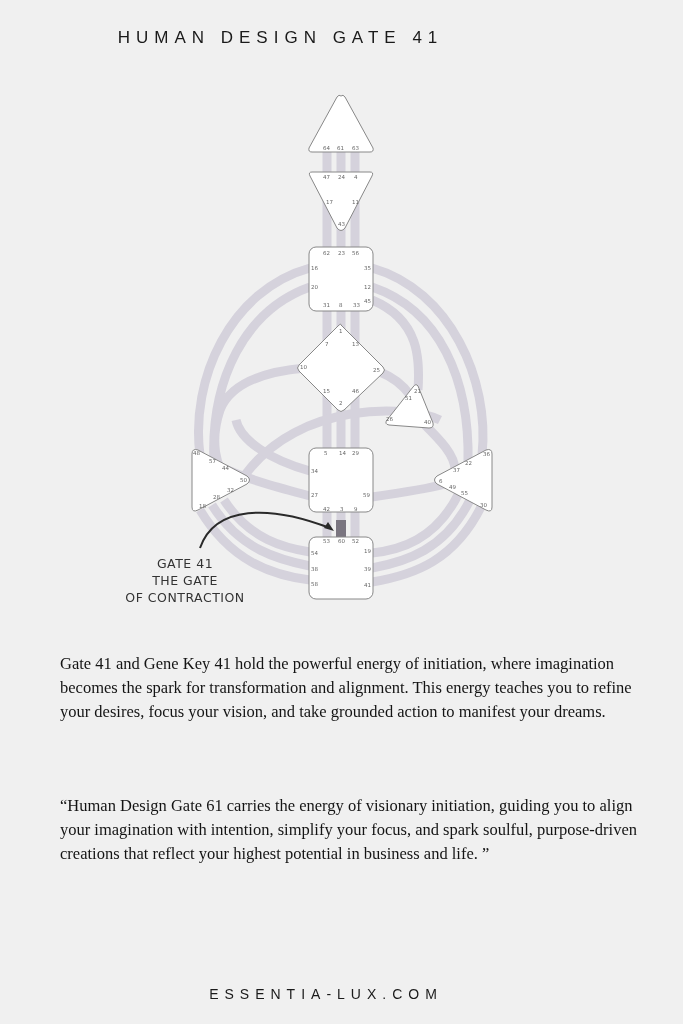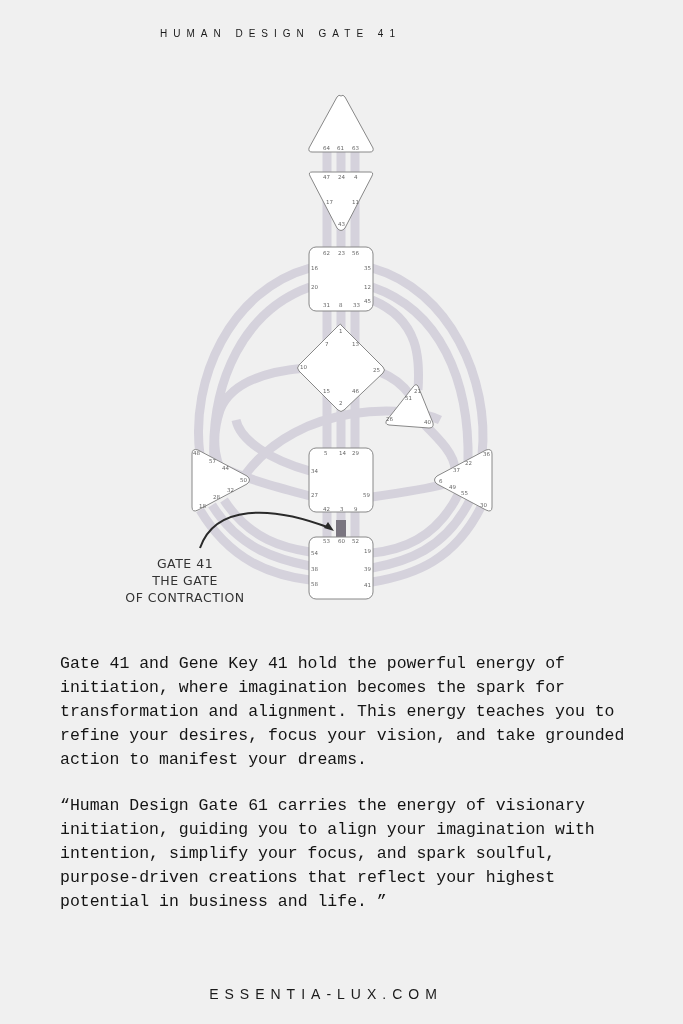--- a/index.html
+++ b/index.html
@@ -8,37 +8,37 @@
       background: #f0f0f0;
       font-family: "DejaVu Sans", sans-serif;
       color: #1a1a1a;
       position: relative;
       overflow: hidden;
     }
     .title {
       position: absolute; top: 28px; left: 0; width: 561px;
       text-align: center;
       font-family: "Liberation Sans", sans-serif;
-      font-size: 10px; letter-spacing: 6px;
+      font-size: 17px; letter-spacing: 6px;
       color: #1a1a1a;
     }
     .chart {
       position: absolute; left: 0; top: 0;
     }
     .callout {
       position: absolute; left: 110px; top: 555px; width: 150px;
       text-align: center;
       font-family: "DejaVu Sans", sans-serif;
       font-size: 12.5px; line-height: 17px; color: #333;
       letter-spacing: 0.5px;
     }
     .callout div { white-space: nowrap; }
     .body-text {
       position: absolute; left: 60px; width: 580px;
-      font-family: Liberation Mono, monospace;
+      font-family: Liberation Serif, serif;
       font-size: 16.5px; line-height: 24px; color: #141414;
     }
     .p1 { top: 652px; }
     .p2 { top: 794px; }
     .footer {
       position: absolute; top: 986px; left: 0; width: 652px;
       text-align: center;
       font-family: "Liberation Sans", sans-serif;
       font-size: 14px; letter-spacing: 6px; color: #1a1a1a;
     }

